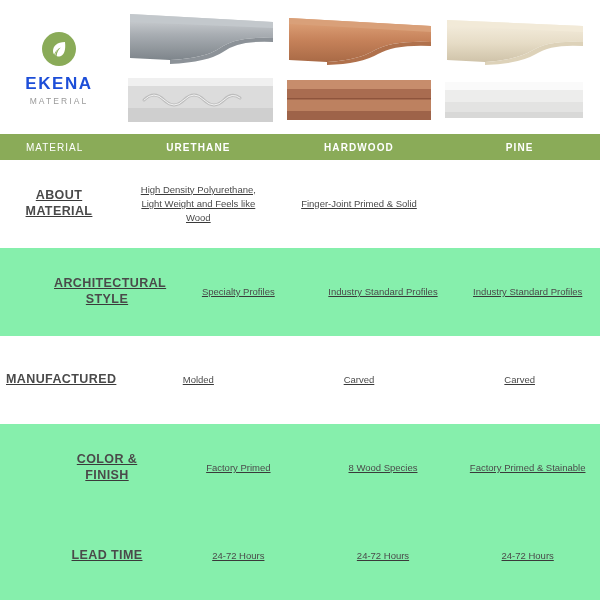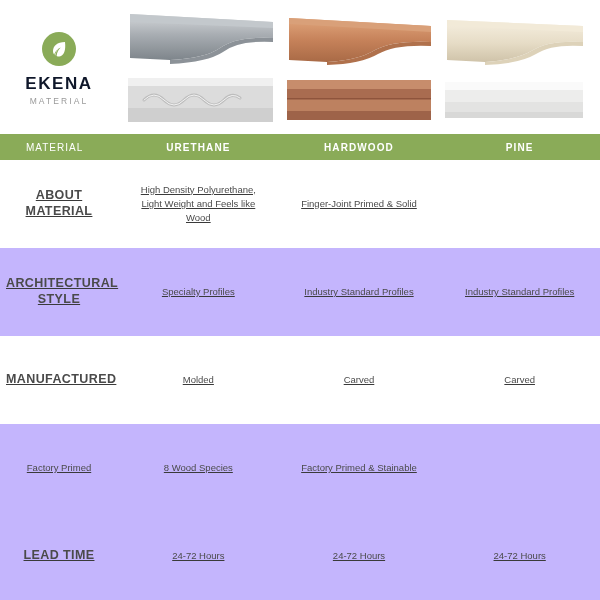--- a/index.html
+++ b/index.html
@@ -49,21 +49,21 @@
     border-radius: 50%;
     background: #8aab58;
     display: flex;
     align-items: center;
     justify-content: center;
     margin-bottom: 9px;
   }
   .brand-name {
     font-size: 17px;
     letter-spacing: 1.6px;
-    color: #0f172a;
+    color: #1d4ed8;
     font-weight: bold;
     line-height: 1.05;
   }
   .brand-sub {
     font-size: 8.5px;
     letter-spacing: 2.1px;
     color: #9a9a9a;
     margin-top: 3px;
   }
 
@@ -112,21 +112,21 @@
     display: flex;
     flex-direction: column;
     text-decoration: underline;
   }
   .row {
     display: grid;
     grid-template-columns: 118px 1fr 1fr 1fr;
     align-items: center;
     flex: 1;
   }
-  .row.alt { background: #c4b5fd; }
+  .row.alt { background: #86efac; padding-left: 48px; }
   .row.plain { background: #ffffff; }
 
   .rowlabel {
     font-size: 12.5px;
     font-weight: bold;
     color: #4a4a4a;
     text-align: center;
     letter-spacing: 0.4px;
     line-height: 1.25;
     padding: 0 6px;
@@ -268,20 +268,21 @@
     </div>
 
     <div class="row plain">
       <div class="rowlabel">MANUFACTURED</div>
       <div class="cell">Molded</div>
       <div class="cell">Carved</div>
       <div class="cell">Carved</div>
     </div>
 
     <div class="row alt">
+      <div class="rowlabel">COLOR &amp; FINISH</div>
       <div class="cell">Factory Primed</div>
       <div class="cell">8 Wood Species</div>
       <div class="cell">Factory Primed &amp; Stainable</div>
     </div>
 
 
     <div class="row alt">
       <div class="rowlabel">LEAD TIME</div>
       <div class="cell">24-72 Hours</div>
       <div class="cell">24-72 Hours</div>

